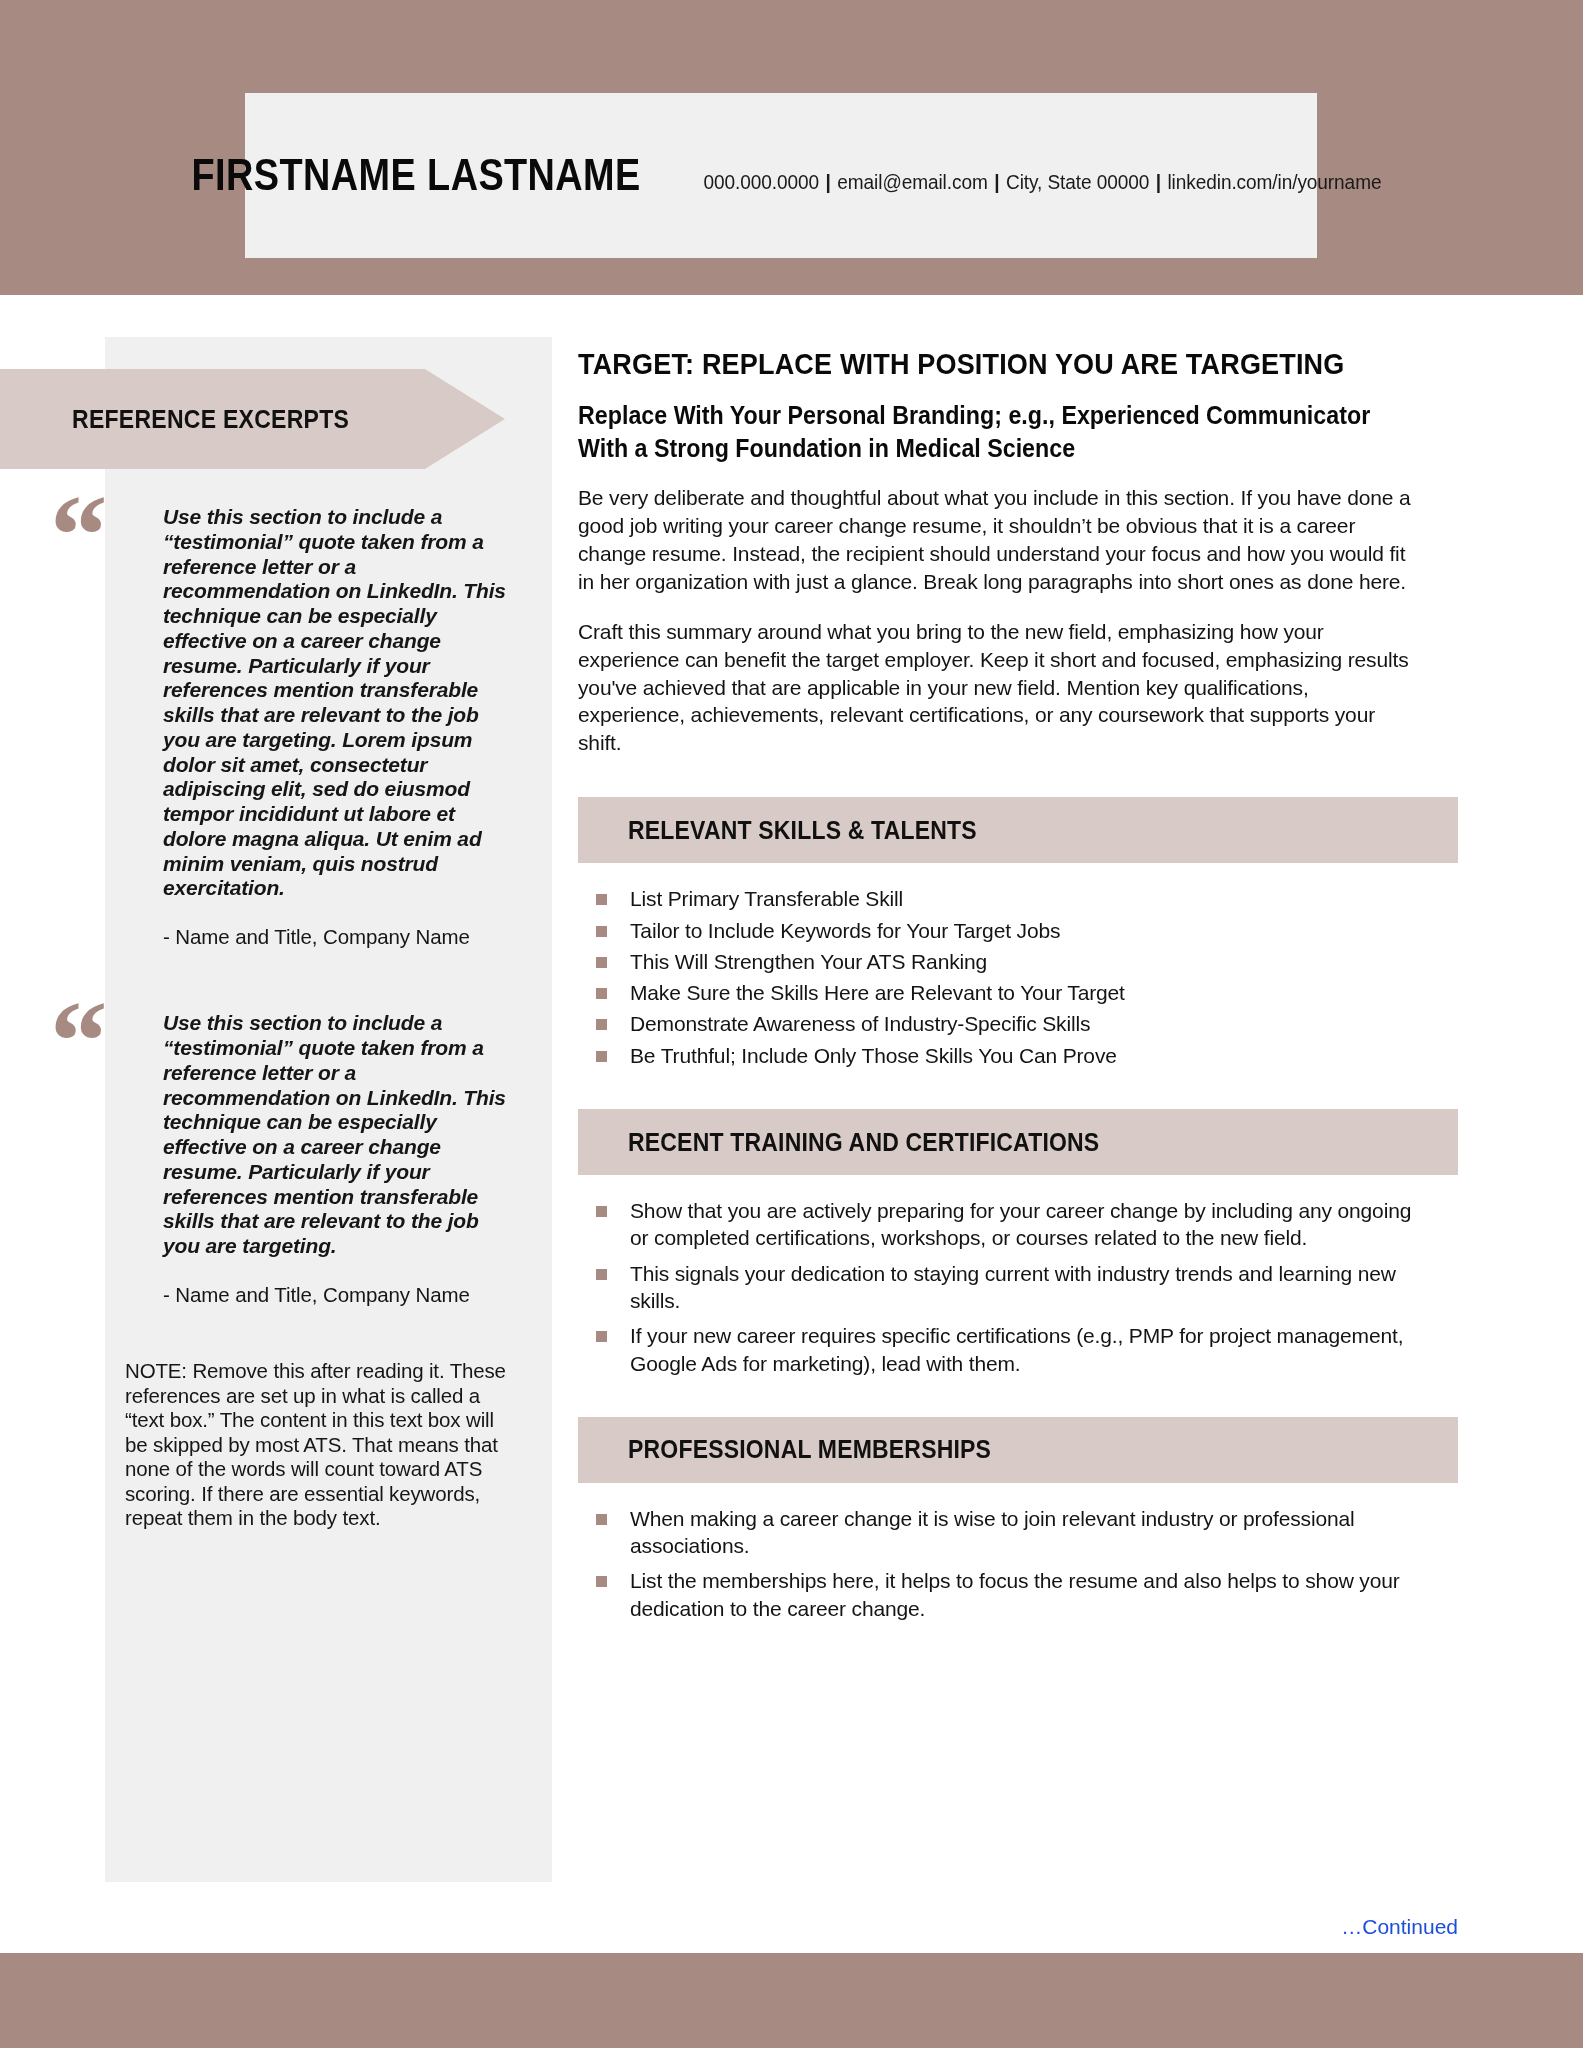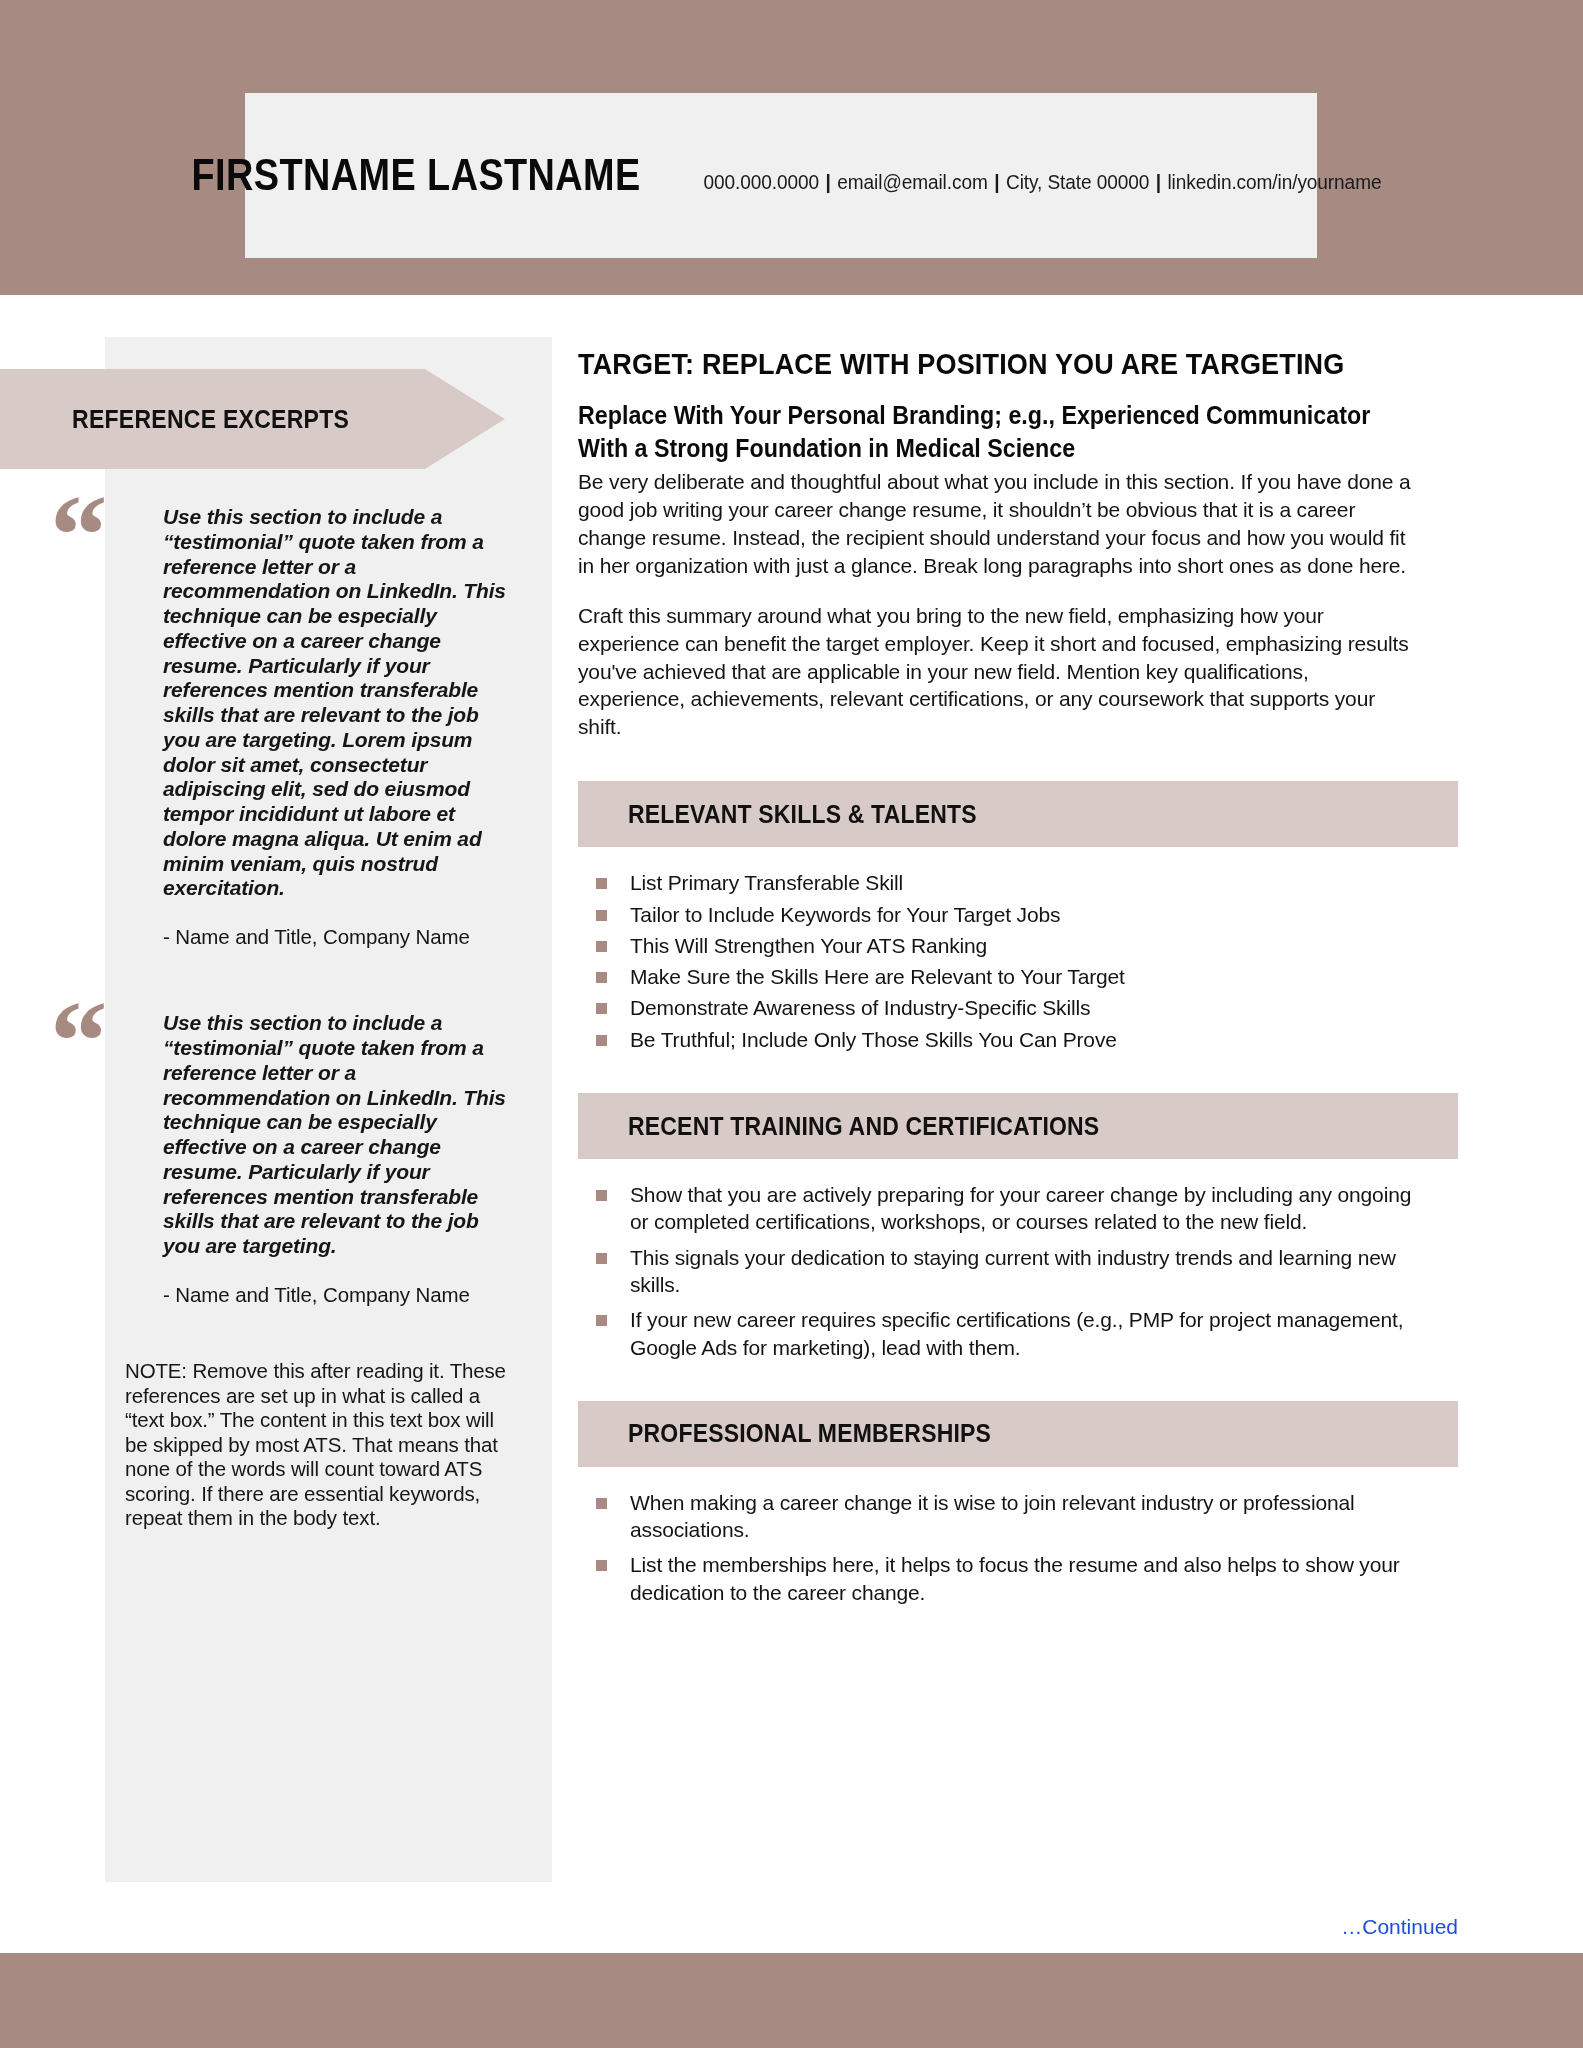--- a/index.html
+++ b/index.html
@@ -177,21 +177,21 @@
     font-weight: bold;
     font-size: 25px;
     line-height: 1.3;
     color: #0a0a0a;
     transform: scaleX(0.93);
     transform-origin: left top;
     width: 880px;
   }
 
   .body-para {
-    margin-top: 4px;
+    margin-top: 20px;
     font-size: 21px;
     line-height: 1.33;
     color: #141414;
     width: 840px;
     letter-spacing: -0.15px;
   }
   .body-para + .body-para { margin-top: 22px; }
 
   
   .section-bar {

